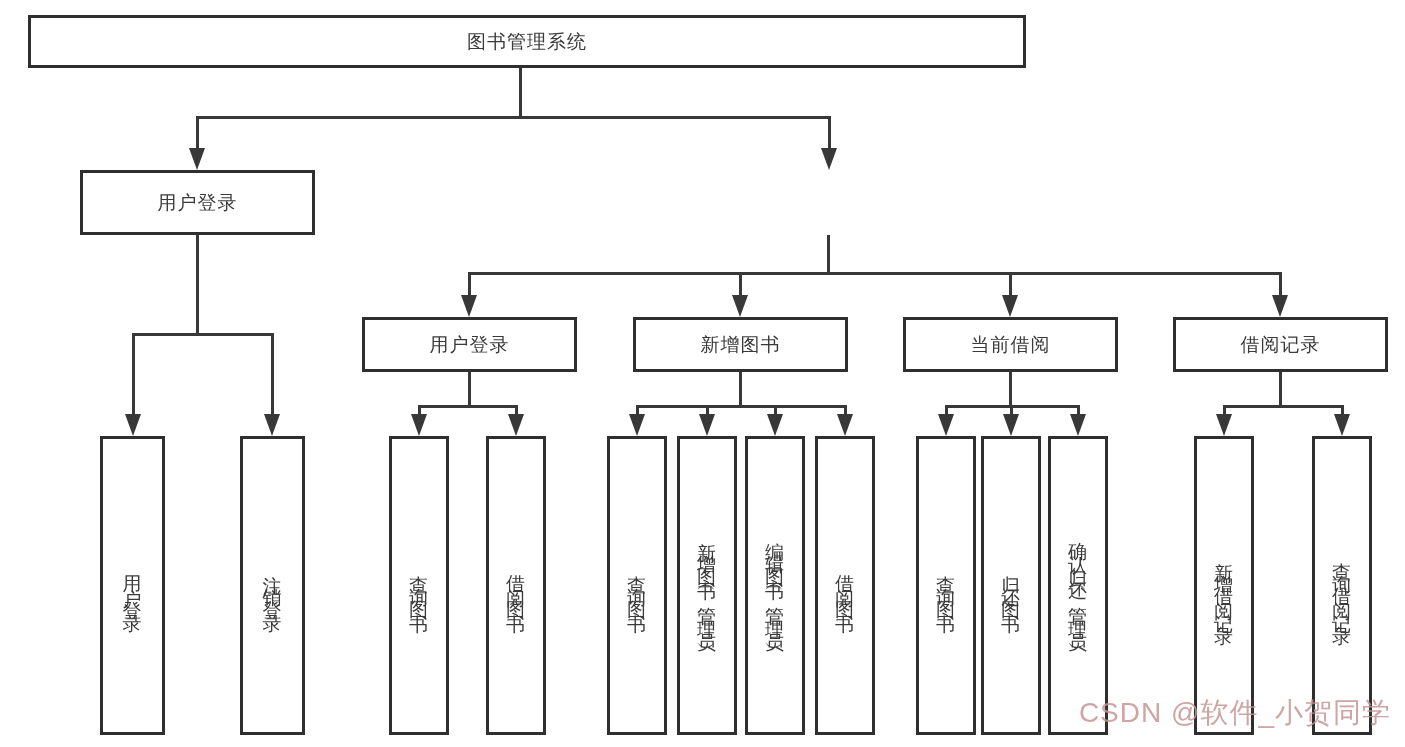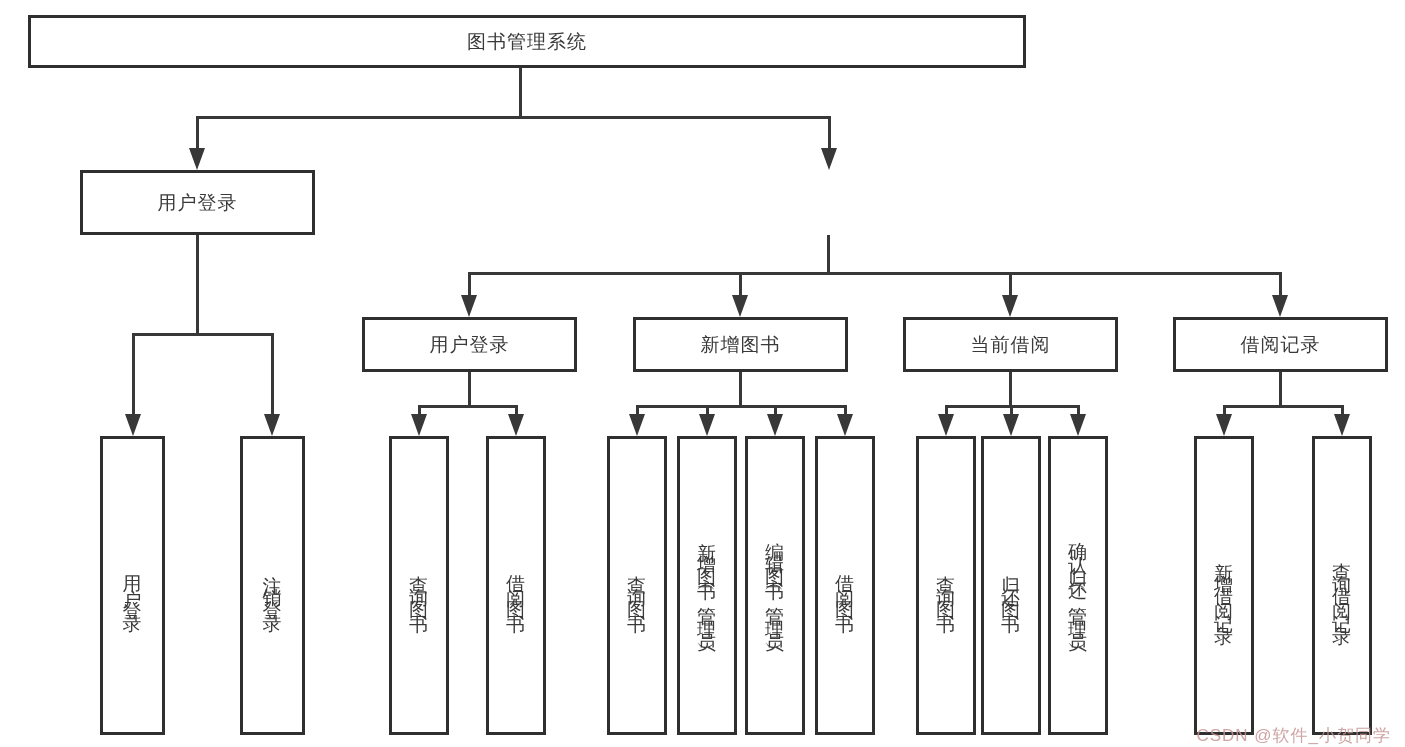--- a/index.html
+++ b/index.html
@@ -45,22 +45,22 @@
   .vline{position:absolute;width:3px;background:#383838;}
   .hline{position:absolute;height:3px;background:#383838;}
   .arrow{
     position:absolute;width:0;height:0;
     border-left:8px solid transparent;
     border-right:8px solid transparent;
     border-top:22px solid #383838;
   }
   .watermark{
     position:absolute;
-    right:14px;bottom:0;
-    font-size:17px;
+    right:14px;bottom:15px;
+    font-size:28px;
     color:rgba(198,148,148,0.85);
     letter-spacing:1px;
   }
 </style>
 </head>
 <body>
 
 <div id="diagram">
 
   <div class="box" style="left:28px;top:15px;width:998px;height:53px;text-align:right;">

